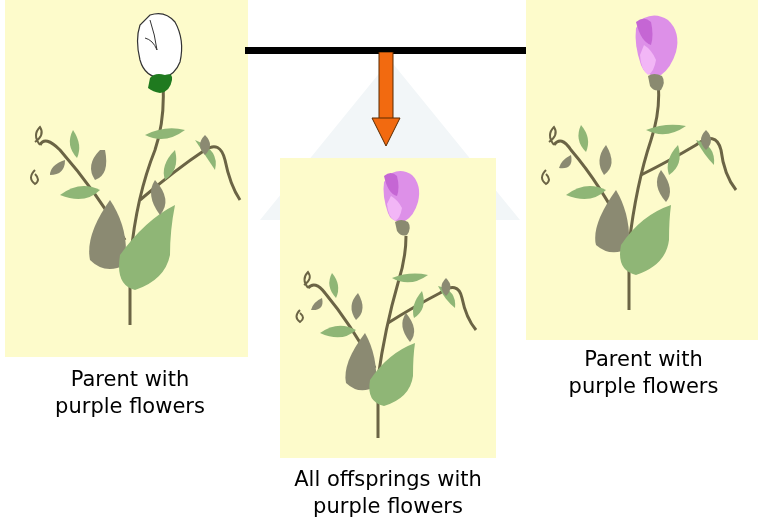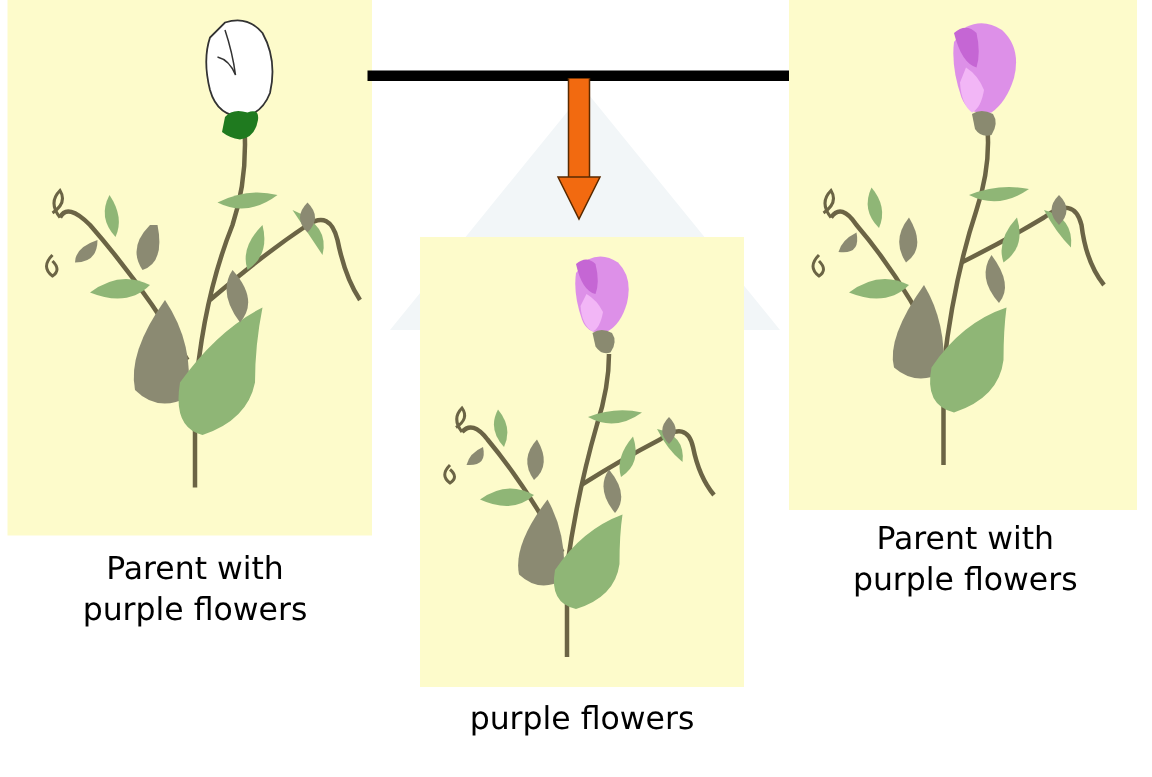--- a/index.html
+++ b/index.html
@@ -118,14 +118,15 @@
     <g>
       <path d="M112 15 Q122 10 132 17 Q142 27 138 44 Q134 58 125 63 Q112 66 108 55 Q102 38 104 24 Z" fill="#dd90e8"></path>
       <path d="M104 18 Q111 12 117 18 Q120 30 117 38 Q108 36 104 18Z" fill="#c566d4"></path>
       <path d="M111 38 Q118 42 122 50 Q120 61 115 63 Q108 59 107 46Z" fill="#f2b6f6"></path>
       <path d="M115 64 Q121 60 128 64 Q132 70 127 77 Q121 79 117 73Z" fill="#8a8a70"></path>
     </g>
   </svg>
 </div>
 
 <div class="caption" style="left:270px;top:466px;width:236px;">
+  <div>All offsprings with</div>
   <div>purple flowers</div>
 </div>
 
 </body></html>

